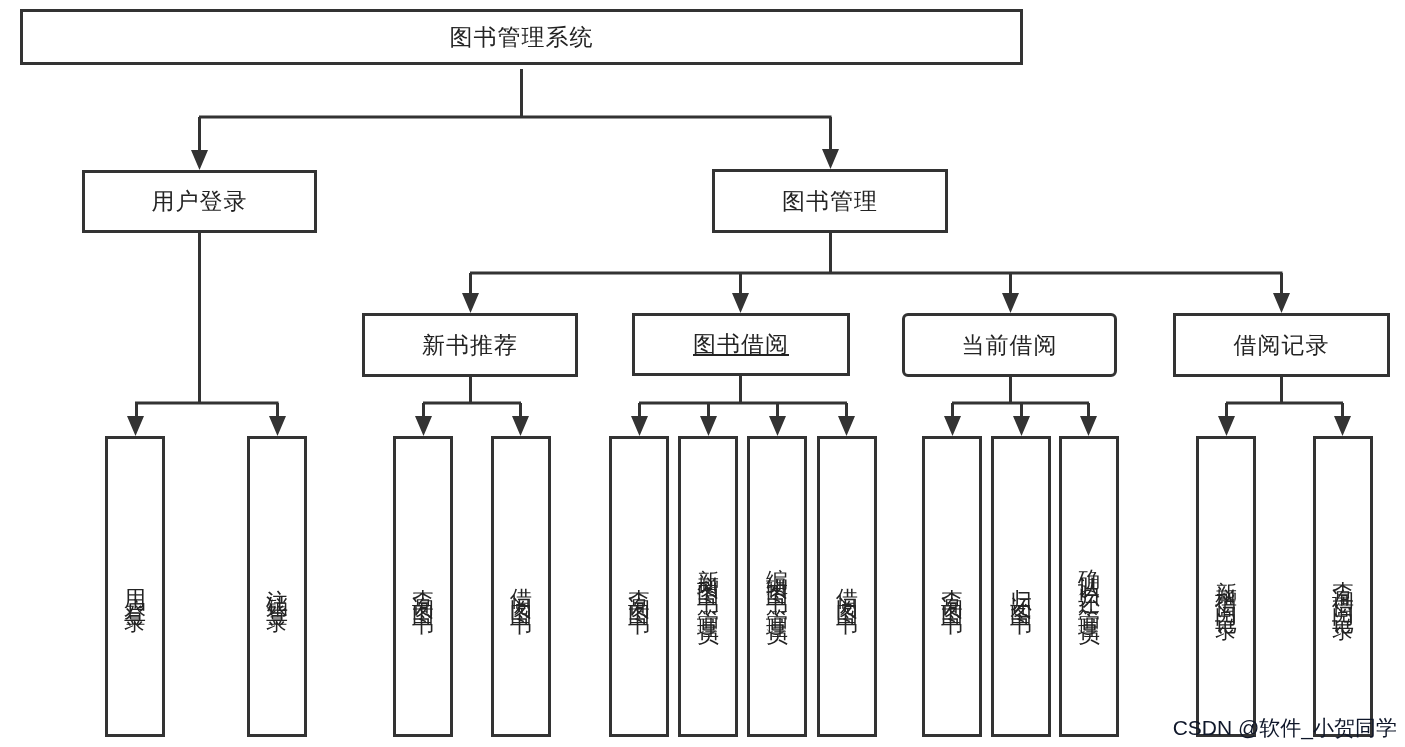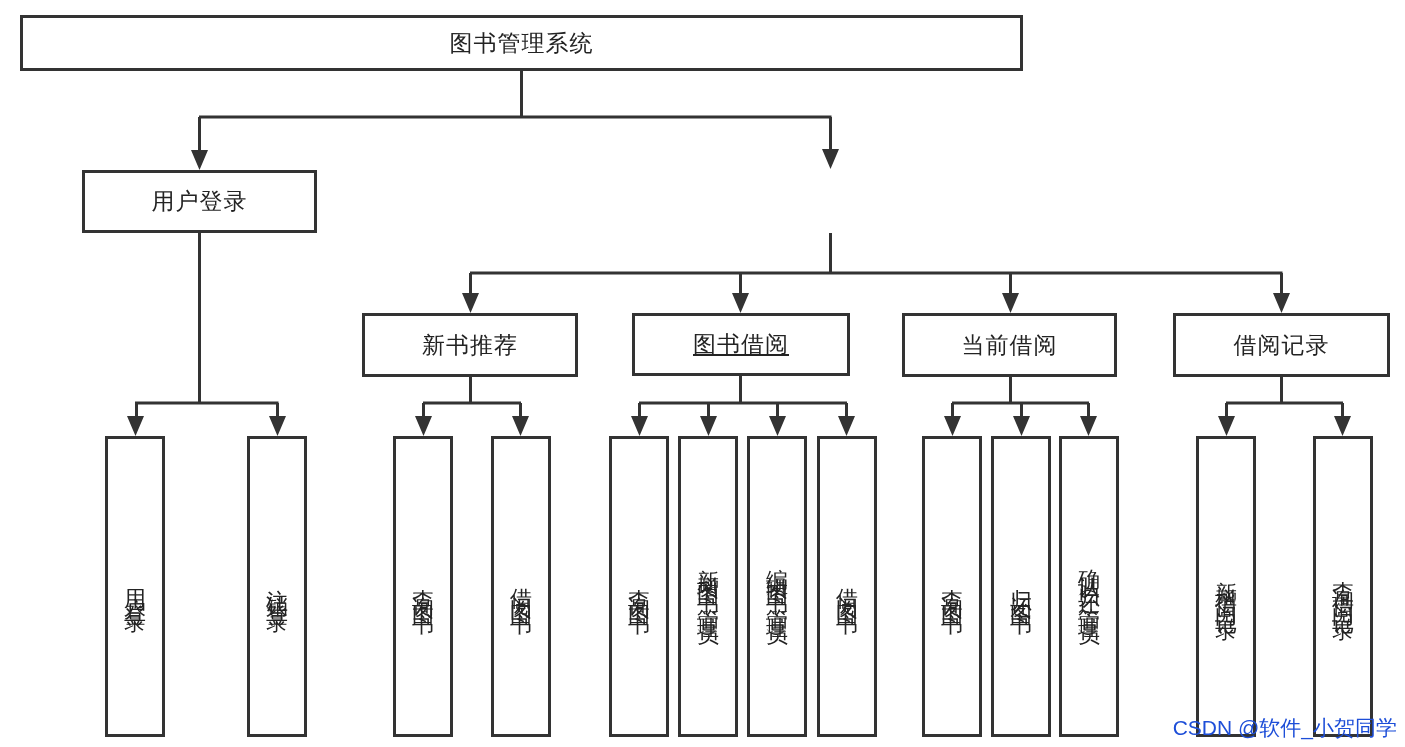--- a/index.html
+++ b/index.html
@@ -16,30 +16,30 @@
     position:absolute;box-sizing:border-box;border:3px solid #333;background:#fff;
     top:436px;width:60px;height:301px;
     display:flex;align-items:center;justify-content:center;
   }
   .vtext{
     writing-mode:vertical-rl;text-orientation:mixed;
     font-size:22px;letter-spacing:8px;color:#232323;line-height:1;white-space:nowrap;
   }
   #connectors{position:absolute;left:0;top:0;}
   #watermark{
-    position:absolute;right:8px;bottom:5px;font-size:21px;color:#1d4ed8;
+    position:absolute;right:8px;bottom:5px;font-size:21px;color:#0f172a;
     white-space:nowrap;z-index:5;
   }
   
-  #root-box   {left:20px;  top:15px;  width:1003px;height:56px;}
+  #root-box   {left:20px;  top:9px;  width:1003px;height:56px;}
   #n-user     {left:82px;  top:170px; width:235px; height:63px;}
   #n-bookmgmt {left:712px; top:169px; width:236px; height:64px;}
   #n-recommend{left:362px; top:313px; width:216px; height:64px;justify-content:center;}
   #n-borrow   {left:632px; top:313px; width:218px; height:63px;text-decoration:underline;}
-  #n-current  {left:902px; top:313px; width:215px; height:64px;}
+  #n-current  {left:902px; top:313px; width:215px; height:64px;border-radius:6px;}
   #n-records  {left:1173px;top:313px; width:217px; height:64px;}
   #lf-1{left:105px;} #lf-2{left:247px;}
   #lf-3{left:393px;} #lf-4{left:491px;}
   #lf-5{left:609px;} #lf-6{left:678px;} #lf-7{left:747px;} #lf-8{left:817px;}
   #lf-9{left:922px;} #lf-10{left:991px;} #lf-11{left:1059px;}
   #lf-12{left:1196px;} #lf-13{left:1313px;}
 </style>
 </head>
 <body>
 
@@ -67,20 +67,23 @@
       M1080 416 h17 l-8.5 20 z M1218 416 h17 l-8.5 20 z
       M1334 416 h17 l-8.5 20 z"></path>
   </svg>
 
   <div class="box" id="root-box">
     <span class="hlabel">图书管理系统</span>
   </div>
 
   <div class="box" id="n-user">
     <span class="hlabel">用户登录</span>
+  </div>
+  <div class="box" id="n-bookmgmt">
+    <span class="hlabel">图书管理</span>
   </div>
 
   <div class="box" id="n-recommend">
     <span class="hlabel">新书推荐</span>
   </div>
   <div class="box" id="n-borrow">
     <span class="hlabel">图书借阅</span>
   </div>
   <div class="box" id="n-current">
     <span class="hlabel">当前借阅</span>

